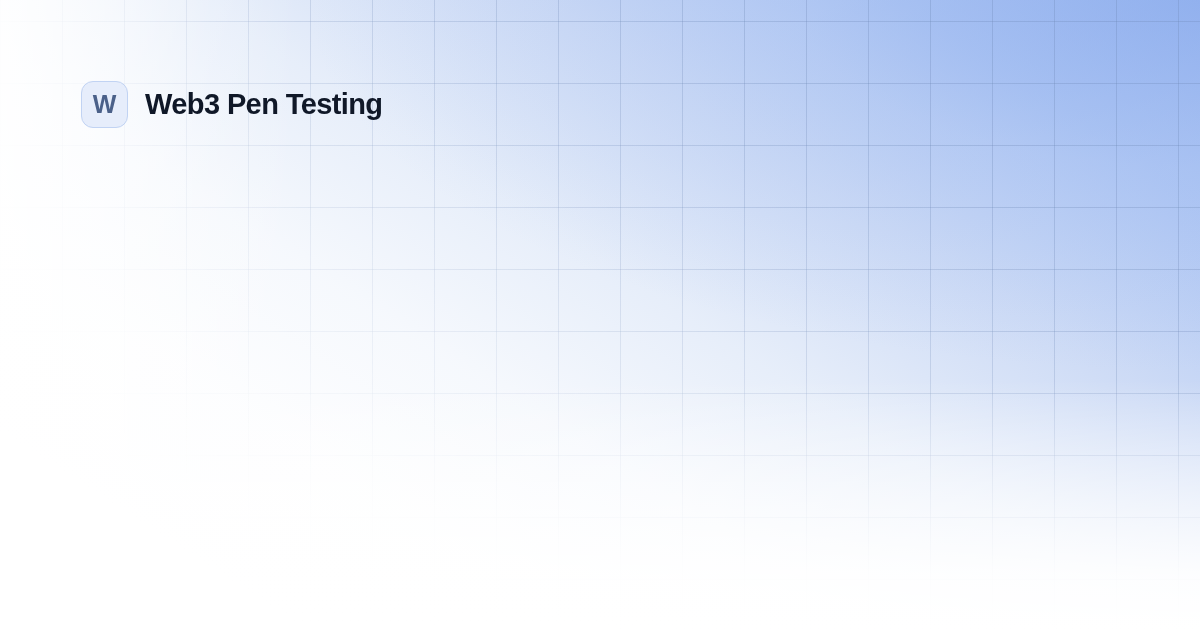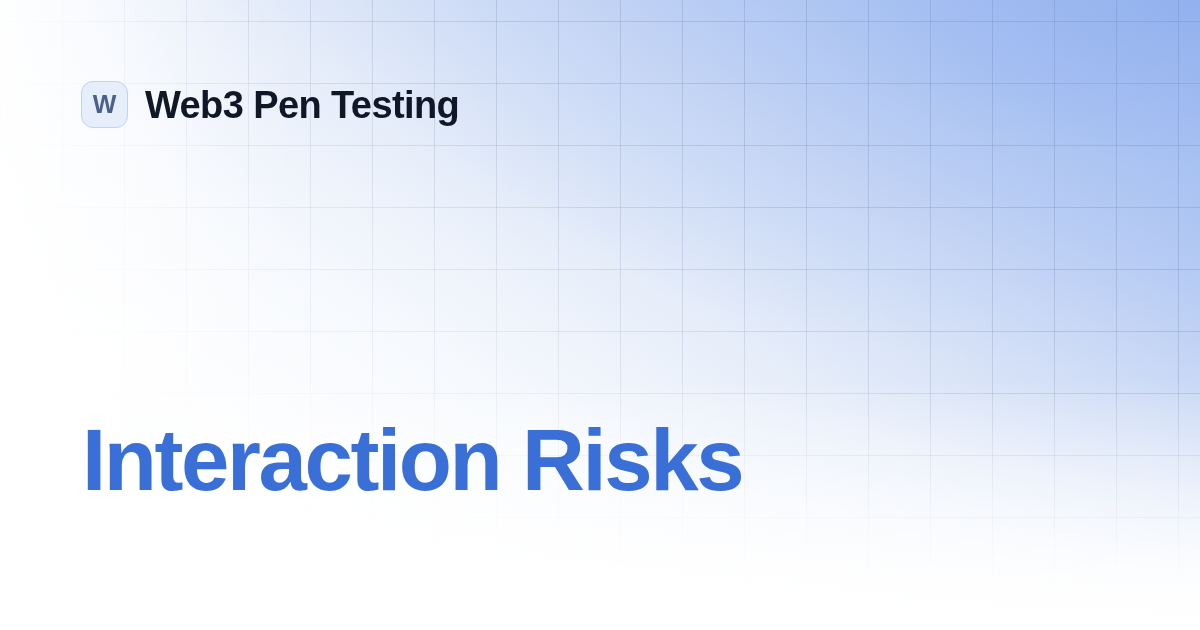--- a/index.html
+++ b/index.html
@@ -157,21 +157,21 @@
     font-family: "Liberation Sans", sans-serif;
     font-size: 25px;
     font-weight: bold;
     line-height: 1;
     color: #4a6089;
     letter-spacing: 0px;
   }
 
   .brand-name {
     font-family: "Liberation Sans", sans-serif;
-    font-size: 38px;
+    font-size: 29px;
     font-weight: bold;
     line-height: 1;
     color: #101828;
     letter-spacing: -0.6px;
     white-space: nowrap;
   }
 
   .headline {
     position: absolute;
     left: 82px;
@@ -205,17 +205,16 @@
   <div class="content">
 
     <div class="brand">
       <div class="brand-badge">
         <span class="brand-badge-letter">W</span>
       </div>
       <div class="brand-name">Web3 Pen Testing</div>
     </div>
 
     <h1 class="headline">
-      <span class="headline-line">Interaction Risks</span>
     </h1>
 
   </div>
 </div>
 
 </body></html>

